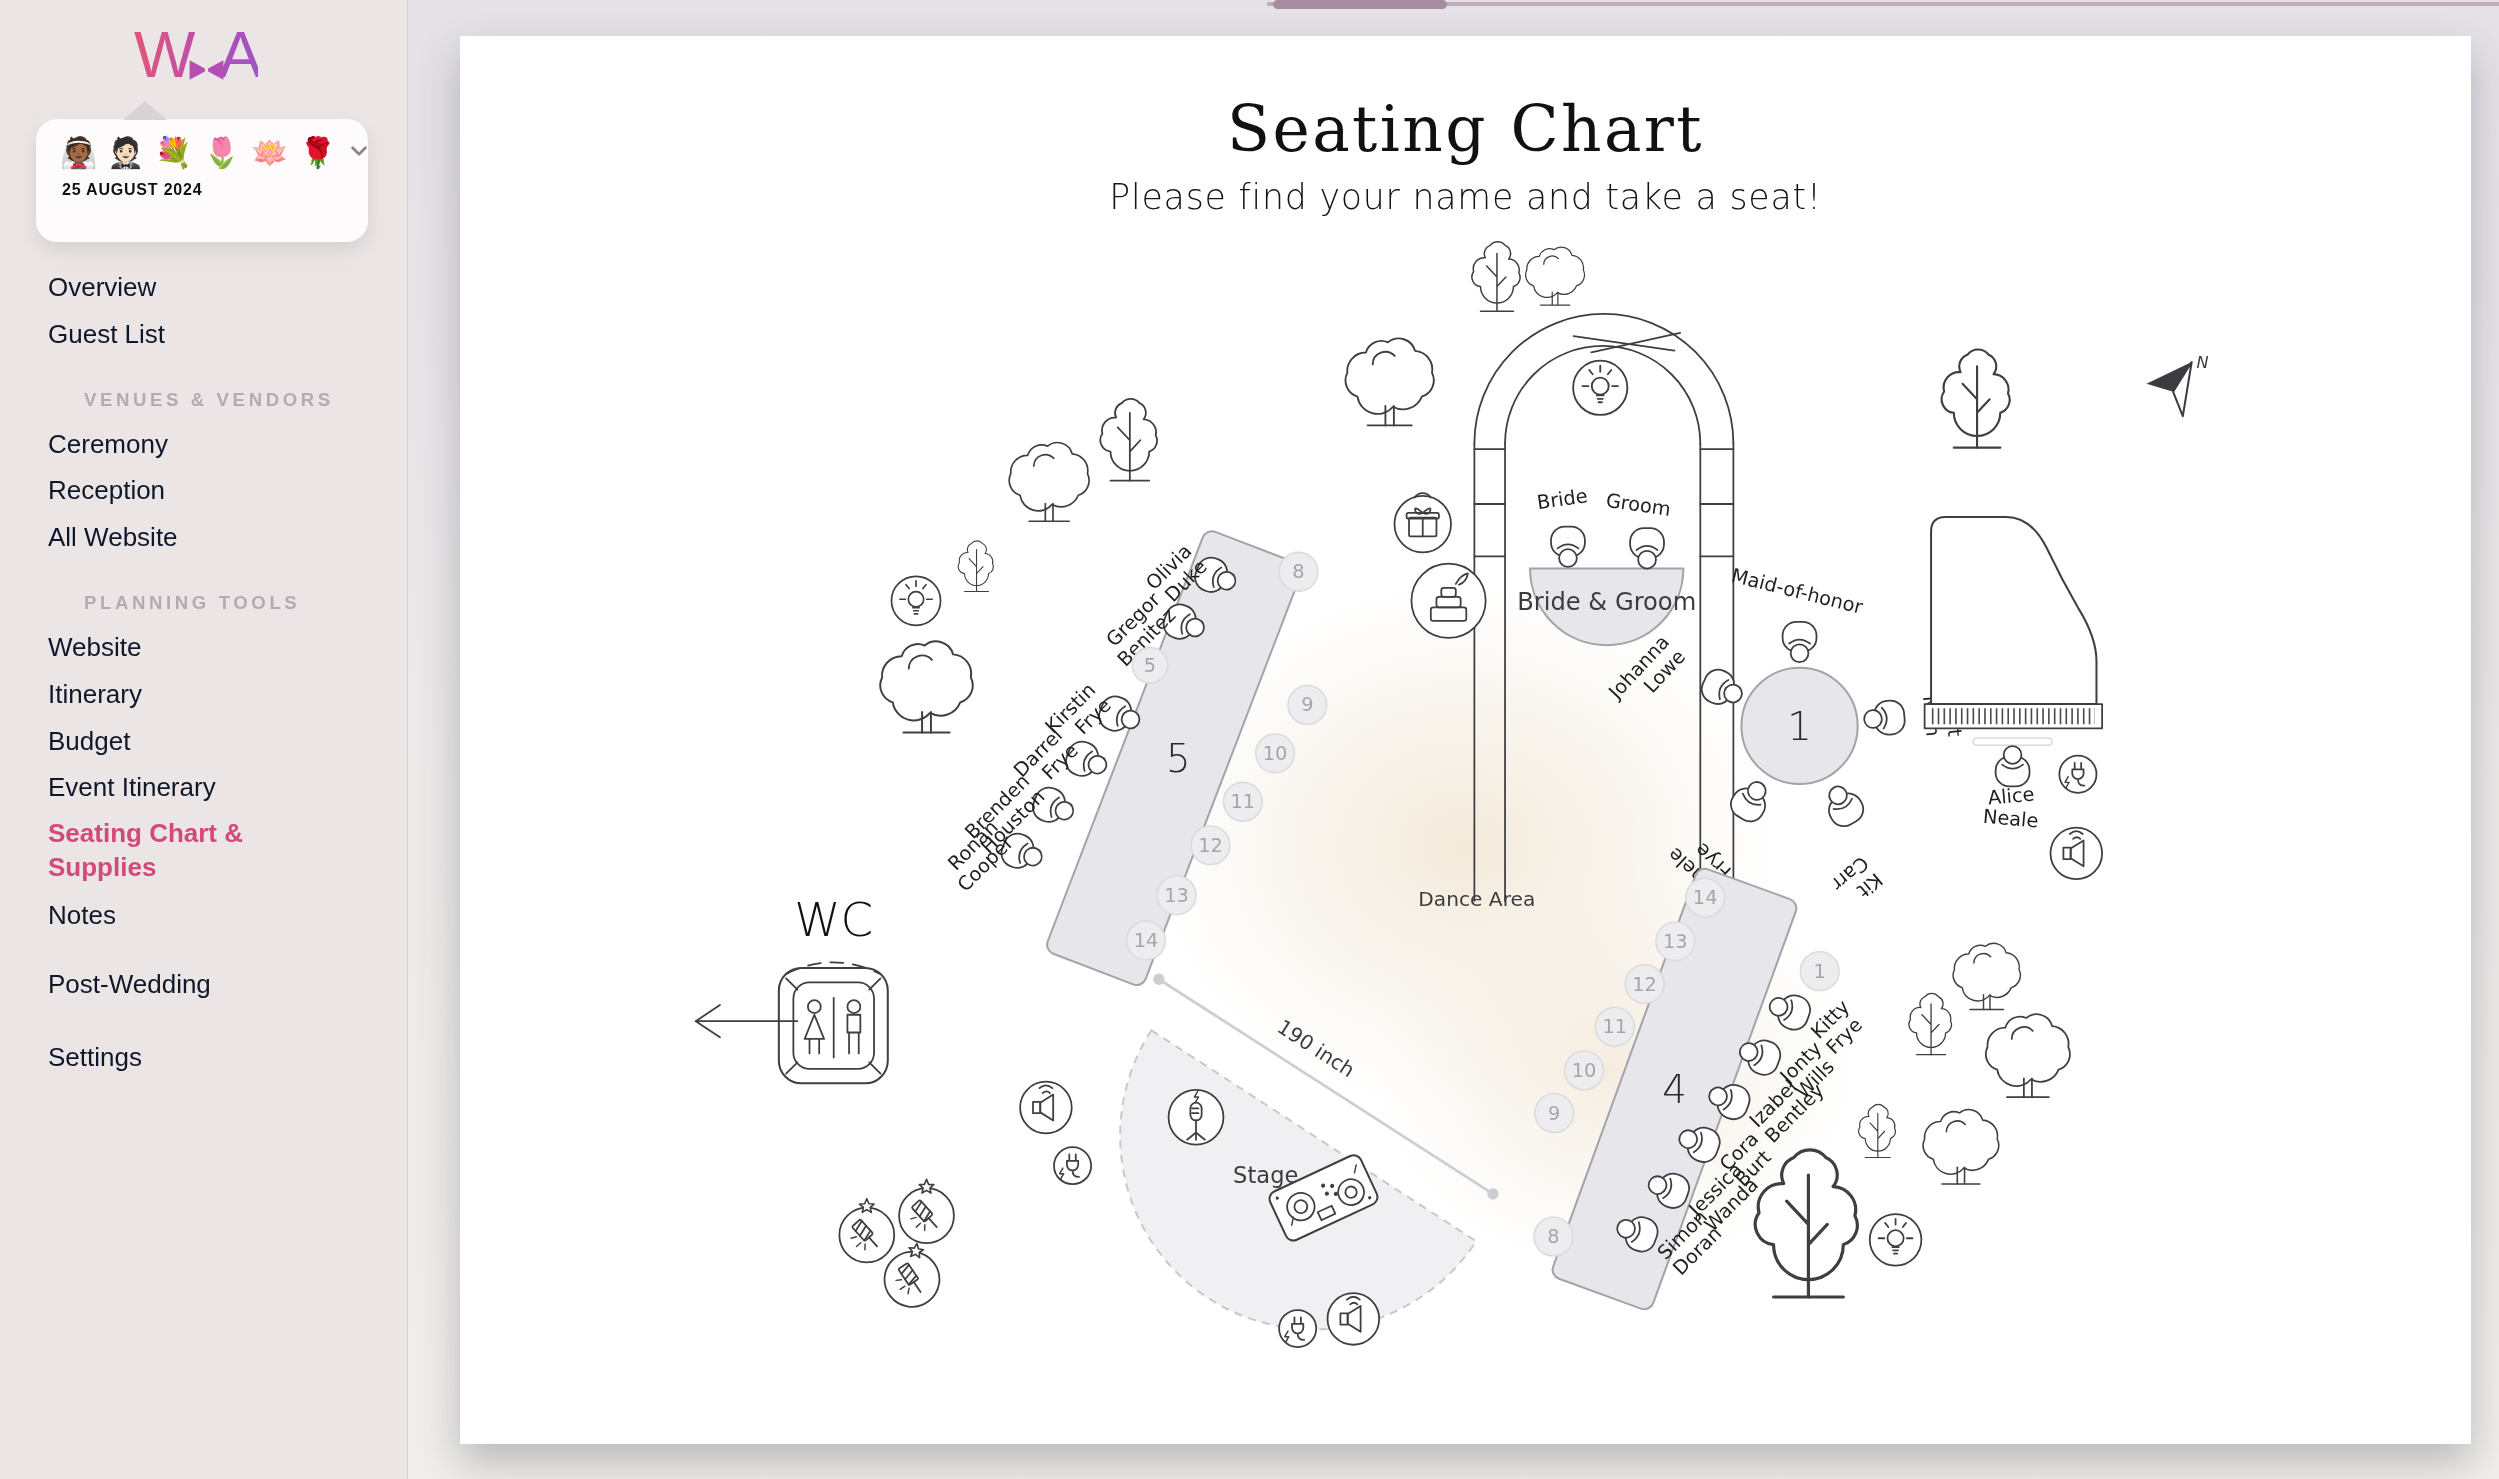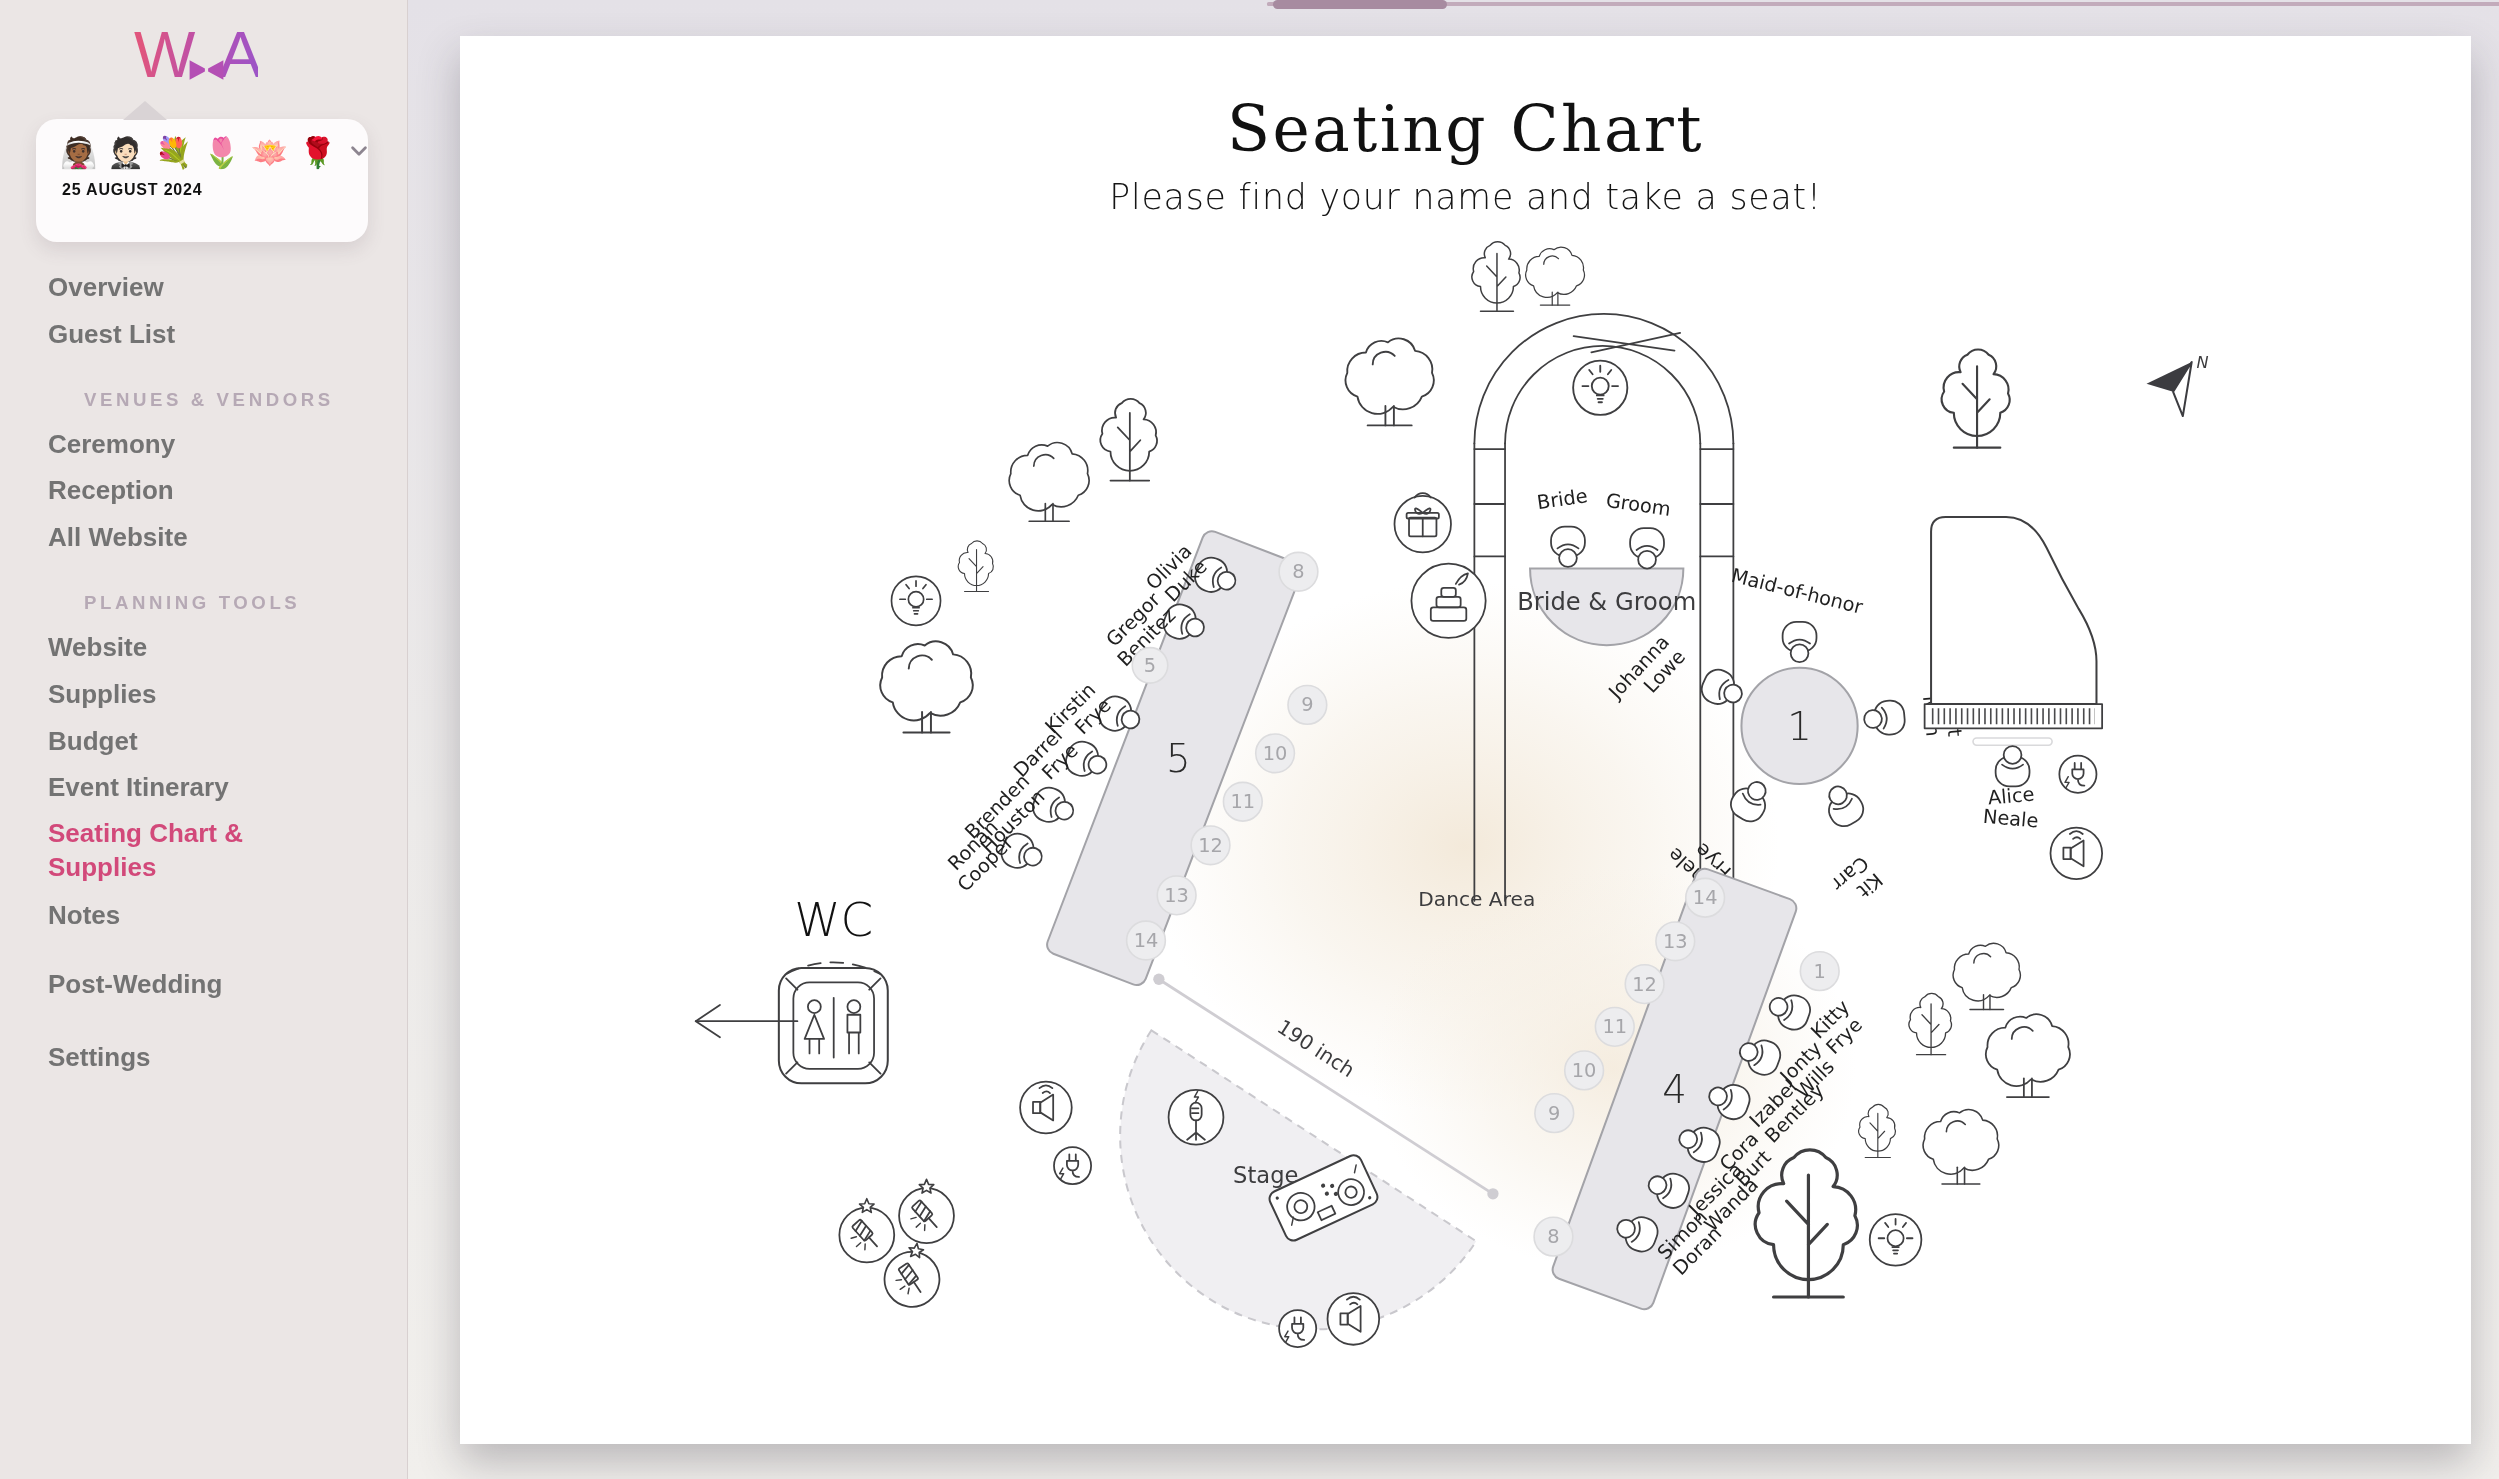--- a/index.html
+++ b/index.html
@@ -7,21 +7,21 @@
   
   .sidebar{position:absolute;left:0;top:0;width:407px;height:1480px;background:#ebe6e5;border-right:1.6px solid #d8d0d0;z-index:5;}
   .logo{position:absolute;left:134px;top:11.3px;font-size:65px;font-weight:200;letter-spacing:-4px;display:flex;align-items:center;
         background:linear-gradient(100deg,#e0557d 10%,#b44fb4 60%,#9a55c8 100%);-webkit-background-clip:text;background-clip:text;color:transparent;}
   .logo .bowtie{margin:11.3px -6.5px 0 -3.2px;}
   .event-card{position:absolute;left:36px;top:119px;width:332px;height:123px;background:#fdfbfc;border-radius:21px;box-shadow:0 8px 18px rgba(100,80,90,.14);}
   .event-card .notch{position:absolute;top:-18px;left:87px;width:0;height:0;border-left:22.6px solid transparent;border-right:22.6px solid transparent;border-bottom:19.4px solid #d9d3d5;}
   .emoji-row{display:flex;align-items:center;gap:10.5px;padding:19.4px 21px 0 24px;font-size:30px;line-height:1;}
   .emoji-row .chev{margin-left:auto;}
   .event-date{padding:13px 0 0 26px;font-size:16px;font-weight:700;letter-spacing:0.8px;color:#121212;}
-  .nav-item{position:absolute;left:48px;font-size:26px;font-weight:700;color:#737373;cursor:pointer;line-height:1.3;}
+  .nav-item{position:absolute;left:48px;font-size:26px;font-weight:400;color:#0f172a;cursor:pointer;line-height:1.3;}
   .nav-head{position:absolute;left:48px;font-size:18.6px;font-weight:600;letter-spacing:3.6px;color:#b6a9b5;margin-left:36px;}
   .nav-item.active{color:#d2497a;font-weight:700;width:210px;}
   
   .main{position:absolute;left:407px;top:0;width:2093px;height:1292px;}
   .hscroll-track{position:absolute;left:860px;top:2.4px;width:1233px;height:3.2px;background:#c2abbb;border-radius:1.6px;}
   .hscroll-thumb{position:absolute;left:5.6px;top:-2.4px;width:174px;height:9px;background:#a78ba0;border-radius:4.8px;}
   .paper{position:absolute;left:53px;top:36px;width:2011px;height:1408px;background:#ffffff;box-shadow:0 19.4px 39px rgba(60,55,70,.30);}
   
   .ln{stroke:#3f3f41;stroke-width:2.2;fill:none;stroke-linecap:round;stroke-linejoin:round;}
   .fw{fill:#fff;stroke:#3f3f41;stroke-width:2.2;stroke-linecap:round;stroke-linejoin:round;}
@@ -69,21 +69,21 @@
     </div>
 
     <div class="nav-item" style="top:271px">Overview</div>
     <div class="nav-item" style="top:318px">Guest List</div>
     <div class="nav-head" style="top:389px">VENUES &amp; VENDORS</div>
     <div class="nav-item" style="top:428px">Ceremony</div>
     <div class="nav-item" style="top:474px">Reception</div>
     <div class="nav-item" style="top:521px">All Website</div>
     <div class="nav-head" style="top:592px">PLANNING TOOLS</div>
     <div class="nav-item" style="top:631px">Website</div>
-    <div class="nav-item" style="top:678px">Supplies</div>
+    <div class="nav-item" style="top:678px">Itinerary</div>
     <div class="nav-item" style="top:725px">Budget</div>
     <div class="nav-item" style="top:771px">Event Itinerary</div>
     <div class="nav-item active" style="top:817px">Seating Chart &amp; Supplies</div>
     <div class="nav-item" style="top:899px">Notes</div>
     <div class="nav-item" style="top:968px">Post-Wedding</div>
     <div class="nav-item" style="top:1041px">Settings</div>
   </aside>
 
   <div class="main">
     <div class="hscroll-track">

